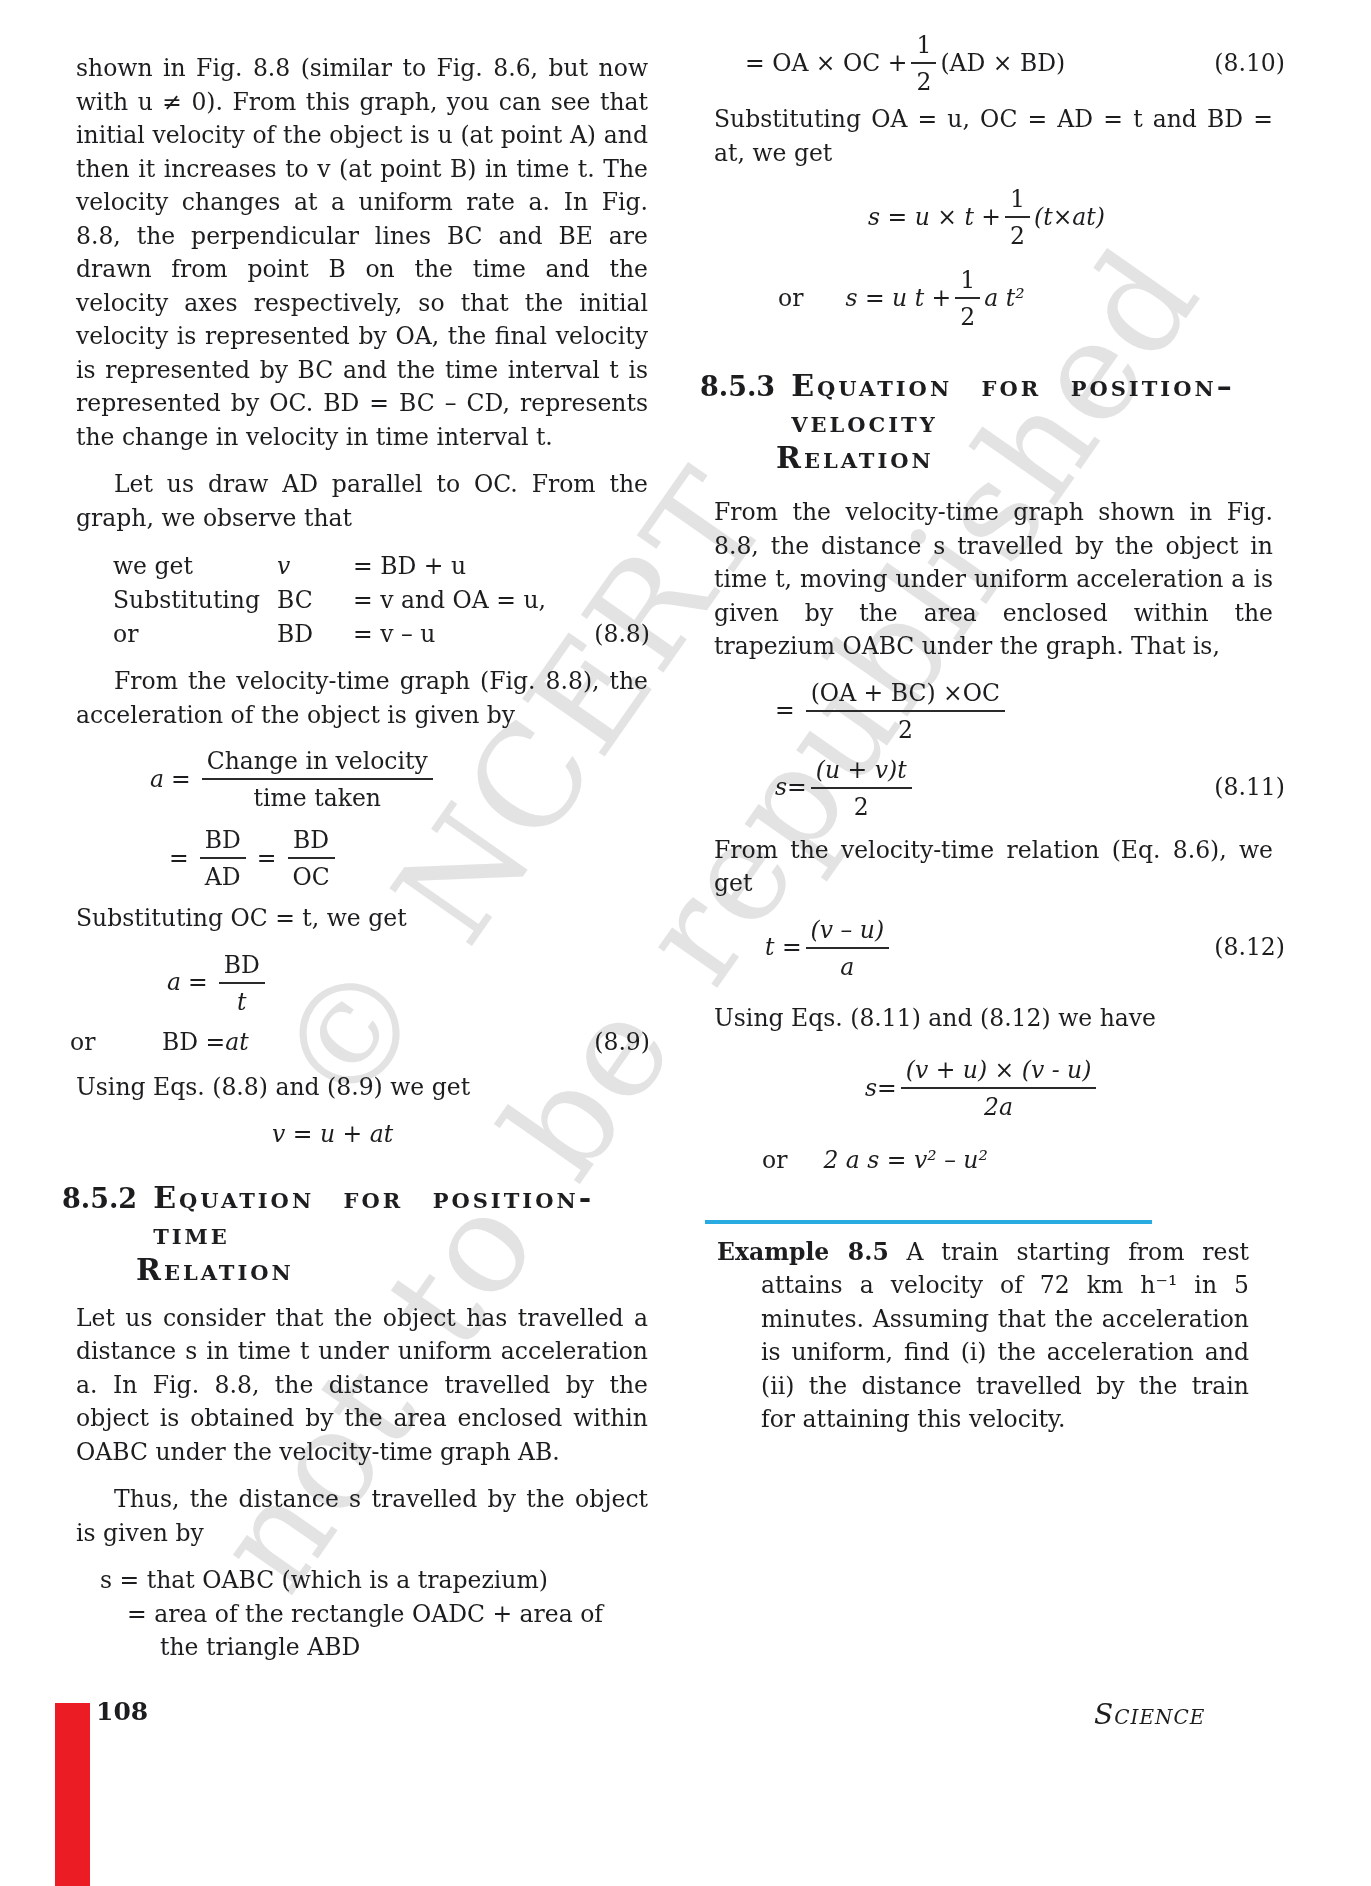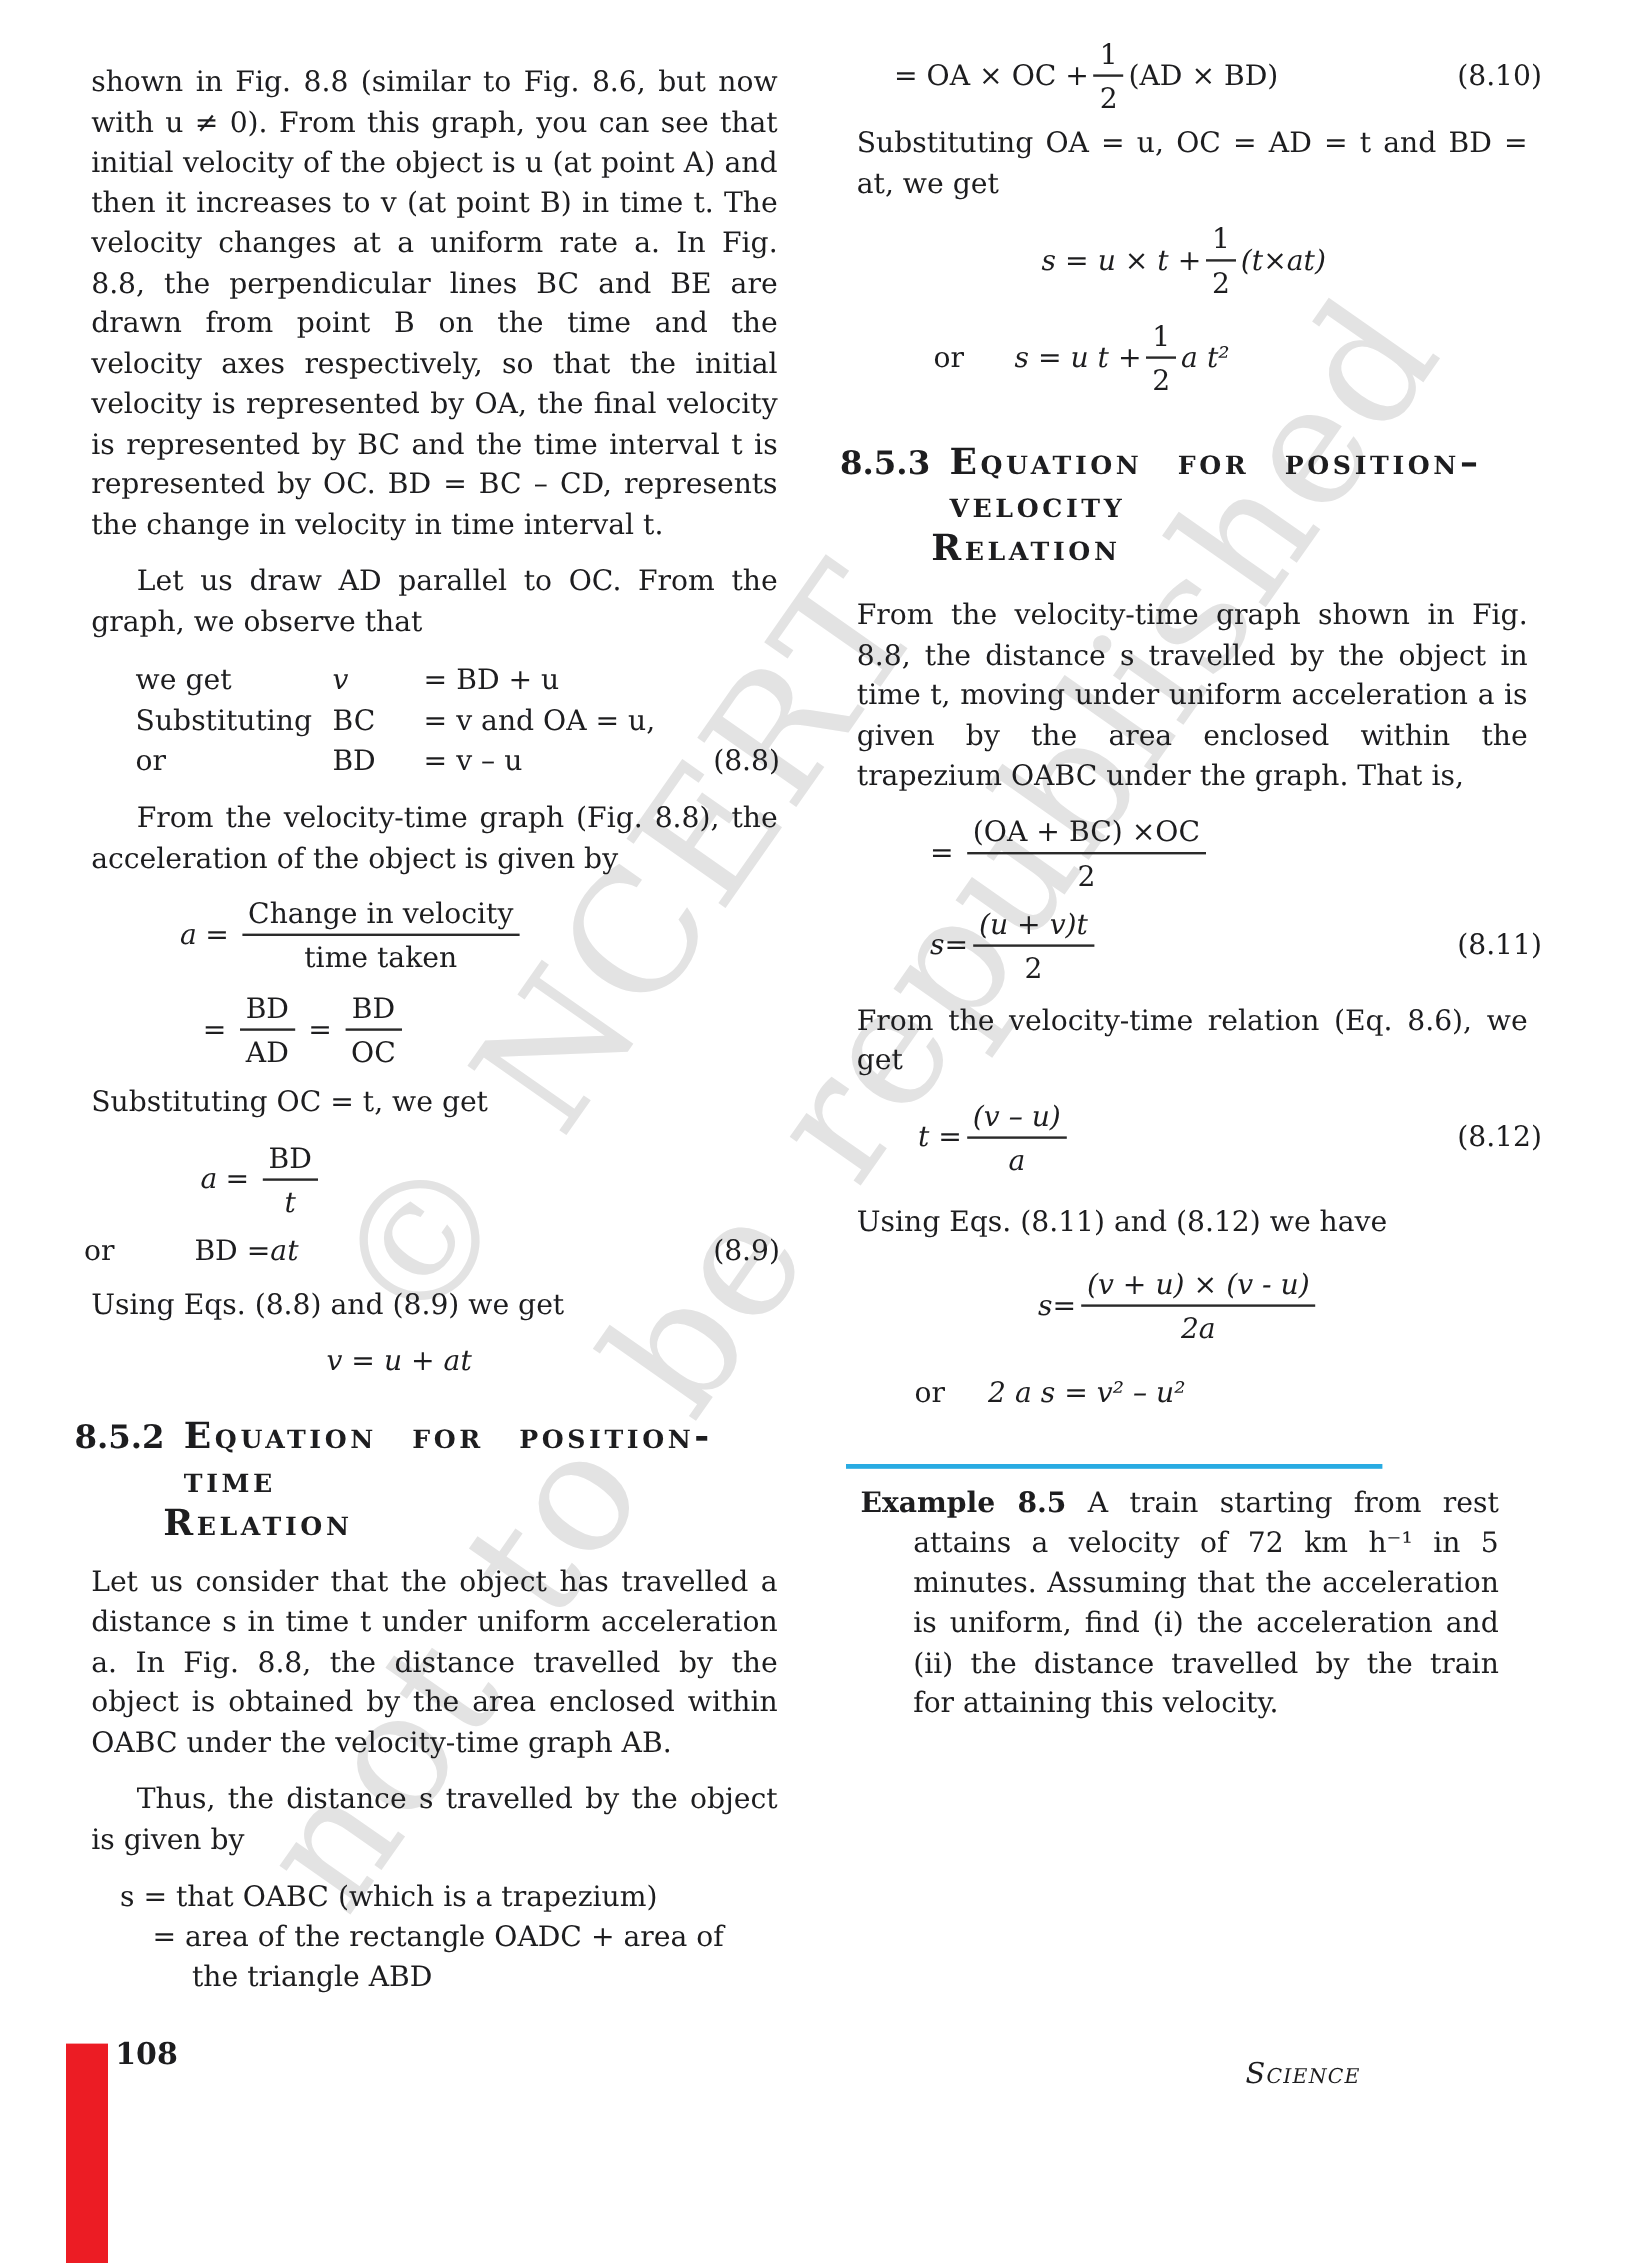--- a/index.html
+++ b/index.html
@@ -38,22 +38,22 @@
   .h3b{margin-left:74px;}
   
   .example{margin-top:42px;}
   .exrule{height:4px;width:447px;margin-left:5px;background:#29abe2;}
   .extext{margin:12px 0 0 17px;width:488px;text-indent:-44px;padding-left:44px;text-align:justify;}
   .exlab{font-weight:bold;}
   
   .redbar{position:absolute;left:55px;top:1703px;width:35px;height:183px;background:#ec1c24;z-index:1;}
   .pagenum{position:absolute;left:96px;top:1697px;font-size:25px;font-weight:bold;z-index:1;
            font-family:"DejaVu Serif","Liberation Serif",serif;}
-  .journal{position:absolute;left:1038px;top:1698px;font-size:24px;font-style:italic;z-index:1;
-           font-variant:small-caps;letter-spacing:1px;font-family:"DejaVu Serif","Liberation Serif",serif;margin-top:16px;}
+  .journal{position:absolute;left:1094px;top:1698px;font-size:28px;font-style:italic;z-index:1;
+           font-variant:small-caps;letter-spacing:1px;font-family:"DejaVu Serif","Liberation Serif",serif;}
 </style>
 </head>
 <body>
 
 <div class="page">
 
   <div class="watermark">
     <div>© NCERT</div>
     <div>not to be republished</div>
   </div>

